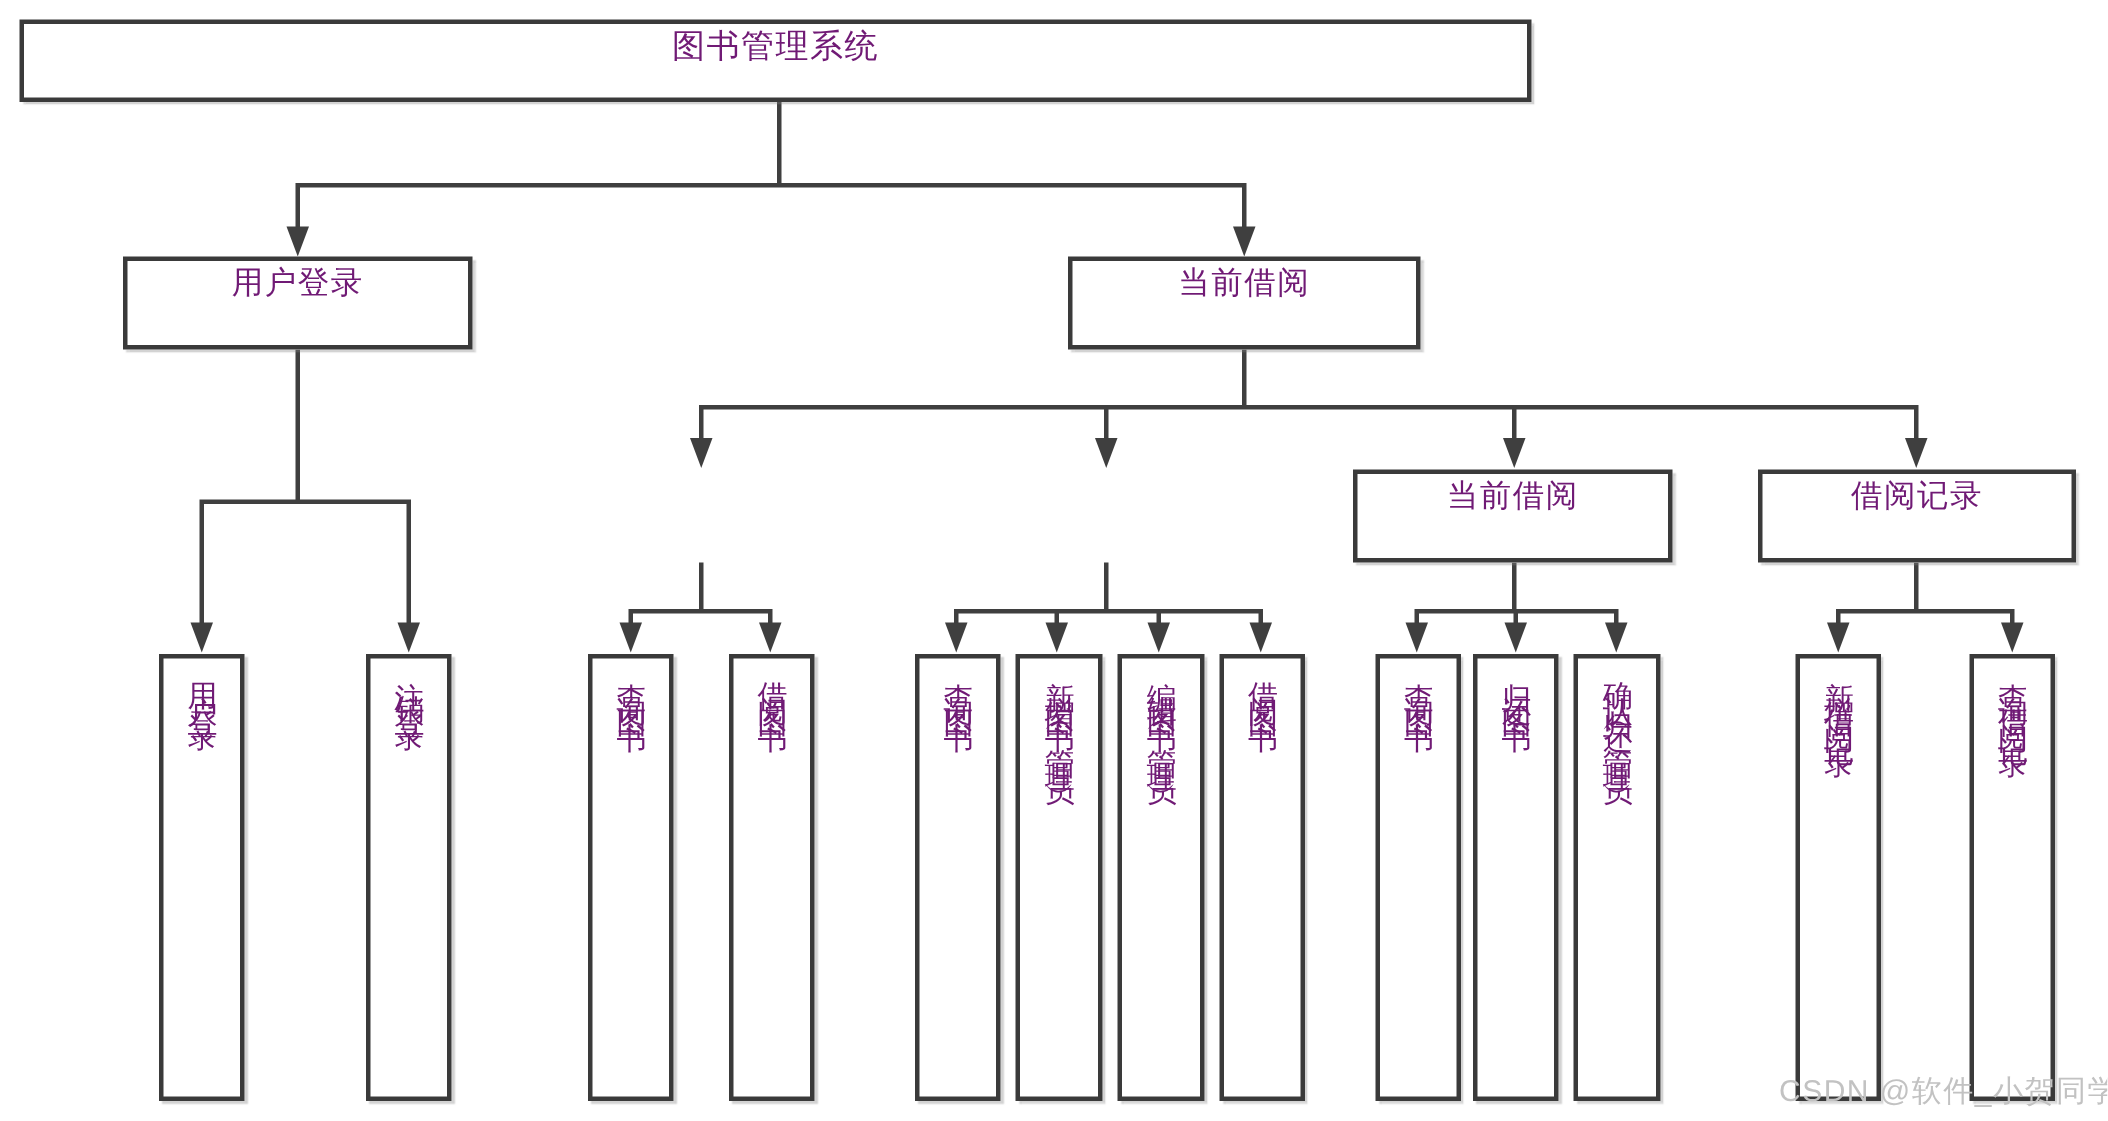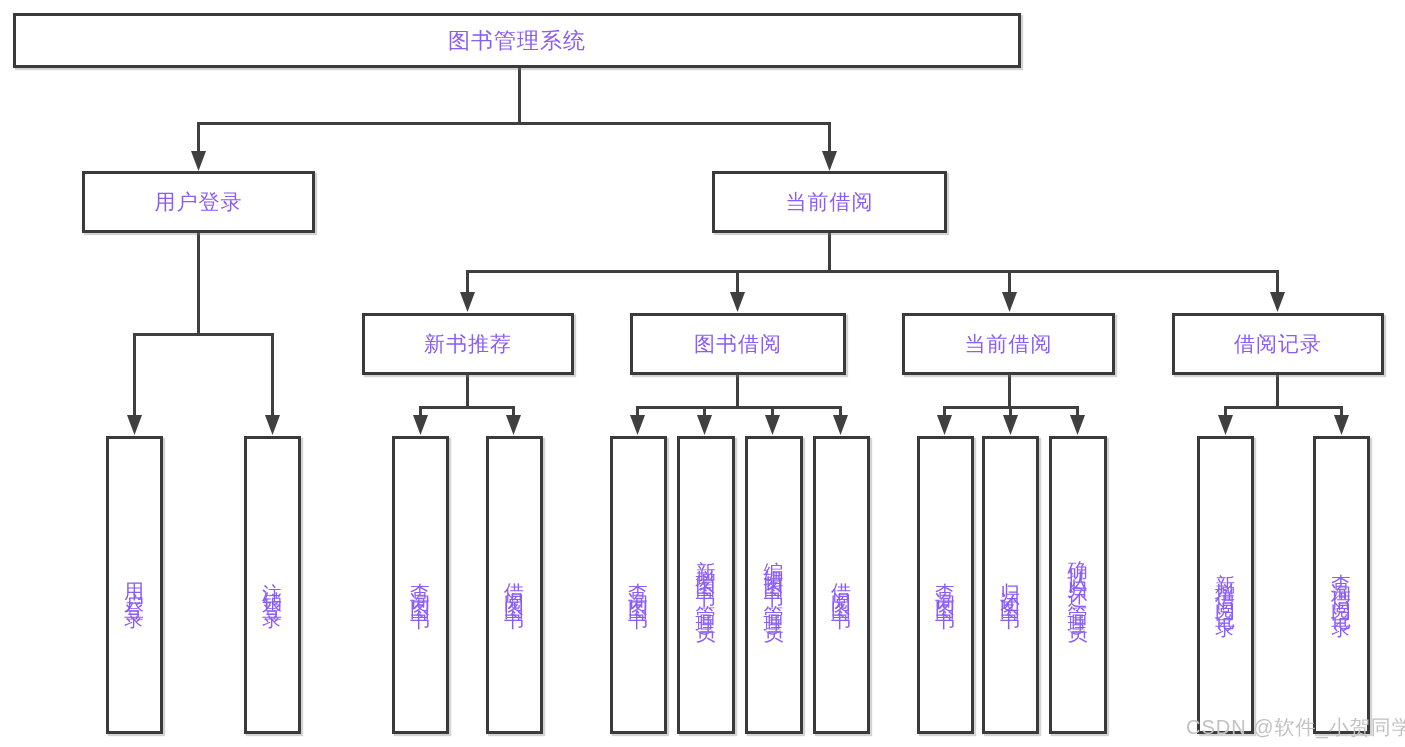--- a/index.html
+++ b/index.html
@@ -16,23 +16,22 @@
     left: 0; top: 0;
     width: 1405px; height: 747px;
   }
   .node {
     position: absolute;
     box-sizing: border-box;
     background: #ffffff;
     border: 3px solid #3a3a3a;
     box-shadow: 2px 2px 1px rgba(130,130,130,0.35);
     display: flex;
-    align-items: center;
     justify-content: center;
-    color: #8b5cf6;
+    color: #701a75;
   }
   .hbox span {
     font-size: 21px;
     letter-spacing: 1px;
     white-space: nowrap;
   }
   .root-box span { font-size: 22px; }
   .vbox span {
     writing-mode: vertical-rl;
     text-orientation: mixed;
@@ -101,26 +100,20 @@
     <span>图书管理系统</span>
   </div>
 
   <div class="node hbox" style="left:82px; top:171px; width:233px; height:62px;">
     <span>用户登录</span>
   </div>
   <div class="node hbox" style="left:712px; top:171px; width:235px; height:62px;">
     <span>当前借阅</span>
   </div>
 
-  <div class="node hbox" style="left:362px; top:313px; width:212px; height:62px;">
-    <span>新书推荐</span>
-  </div>
-  <div class="node hbox" style="left:630px; top:313px; width:216px; height:62px;">
-    <span>图书借阅</span>
-  </div>
   <div class="node hbox" style="left:1172px; top:313px; width:212px; height:62px;">
     <span>借阅记录</span>
   </div>
   <div class="node hbox" style="left:902px; top:313px; width:213px; height:62px;">
     <span>当前借阅</span>
   </div>
 
   <div class="node vbox" style="left:106px; top:436px; width:57px; height:298px;">
     <span>用户登录</span>
   </div>

